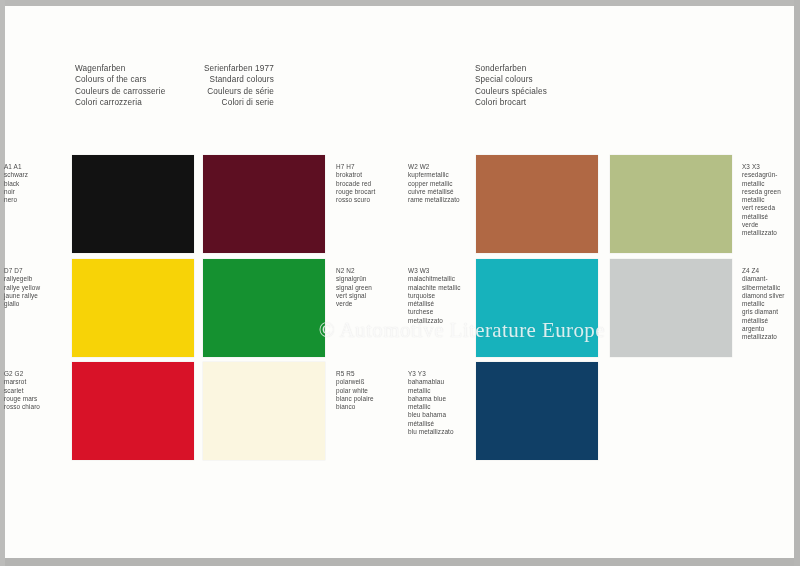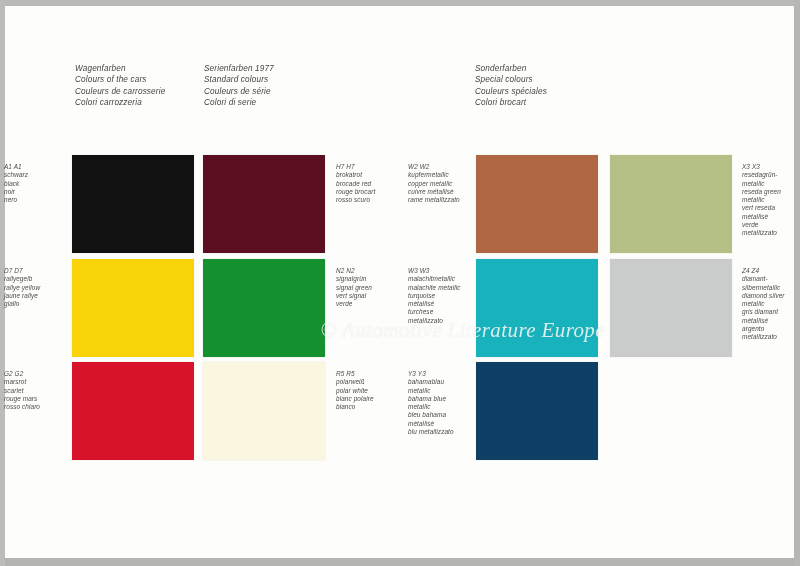--- a/index.html
+++ b/index.html
@@ -12,21 +12,20 @@
     height: 566px;
     overflow: hidden;
     font-family: "Liberation Sans", sans-serif;
   }
   #page {
     position: relative;
     width: 800px;
     height: 566px;
     background: #ffffff;
     overflow: hidden;
-    font-style: italic;
   }
   
   #sheet {
     position: absolute;
     left: 0; top: 0;
     width: 800px; height: 566px;
     background: #fdfdfb;
   }
   .edge-top { position:absolute; left:0; top:0; width:800px; height:6px; background:#b9b9b7; }
   .edge-bottom { position:absolute; left:0; bottom:0; width:800px; height:8px; background:#b4b4b2; }
@@ -36,21 +35,21 @@
   
   .hdr {
     position: absolute;
     font-size: 8.2px;
     line-height: 11.4px;
     color: #454545;
     letter-spacing: 0.15px;
     white-space: pre-line;
   }
   #hdr-cars     { left: 75px;  top: 63px; }
-  #hdr-standard { left: 204px; top: 63px; }
+  #hdr-standard { left: 204px; top: 63px; text-align: right; }
   #hdr-special  { left: 475px; top: 63px; }
 
   
   .swatch {
     position: absolute;
     box-shadow: 0 0 0 0.5px rgba(0,0,0,0.06);
   }
 
   
   .caption {

